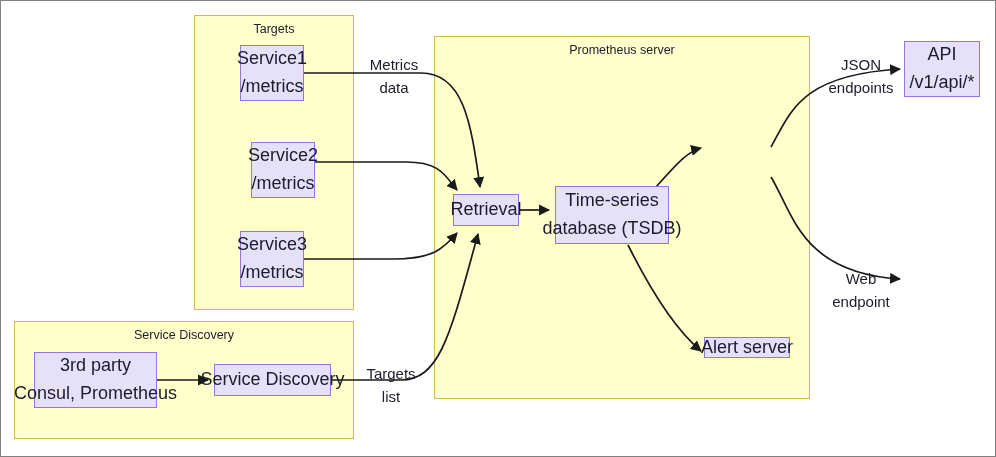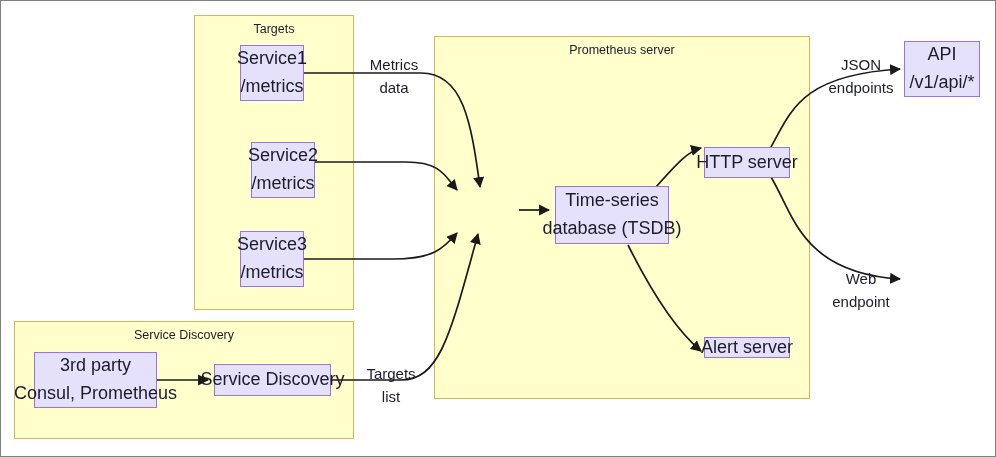--- a/index.html
+++ b/index.html
@@ -108,29 +108,29 @@
   <div class="node" style="left:239px;top:141px;width:64px;height:56px;margin-left:11px;">
     <span>Service2</span>
     <span class="l2">/metrics</span>
   </div>
 
   <div class="node" style="left:239px;top:230px;width:64px;height:56px;">
     <span>Service3</span>
     <span class="l2">/metrics</span>
   </div>
 
+  <div class="node" style="left:452px;top:193px;width:66px;height:32px;">
+    <span>Retrieval</span>
+  </div>
 
   <div class="node" style="left:554px;top:185px;width:114px;height:58px;">
     <span>Time-series</span>
     <span class="l2">database (TSDB)</span>
   </div>
 
-  <div class="node" style="left:703px;top:146px;width:86px;height:31px;">
-    <span>HTTP server</span>
-  </div>
 
   <div class="node" style="left:703px;top:336px;width:86px;height:21px;">
     <span>Alert server</span>
   </div>
 
   <div class="node" style="left:903px;top:40px;width:76px;height:56px;">
     <span>API</span>
     <span class="l2">/v1/api/*</span>
   </div>
 

